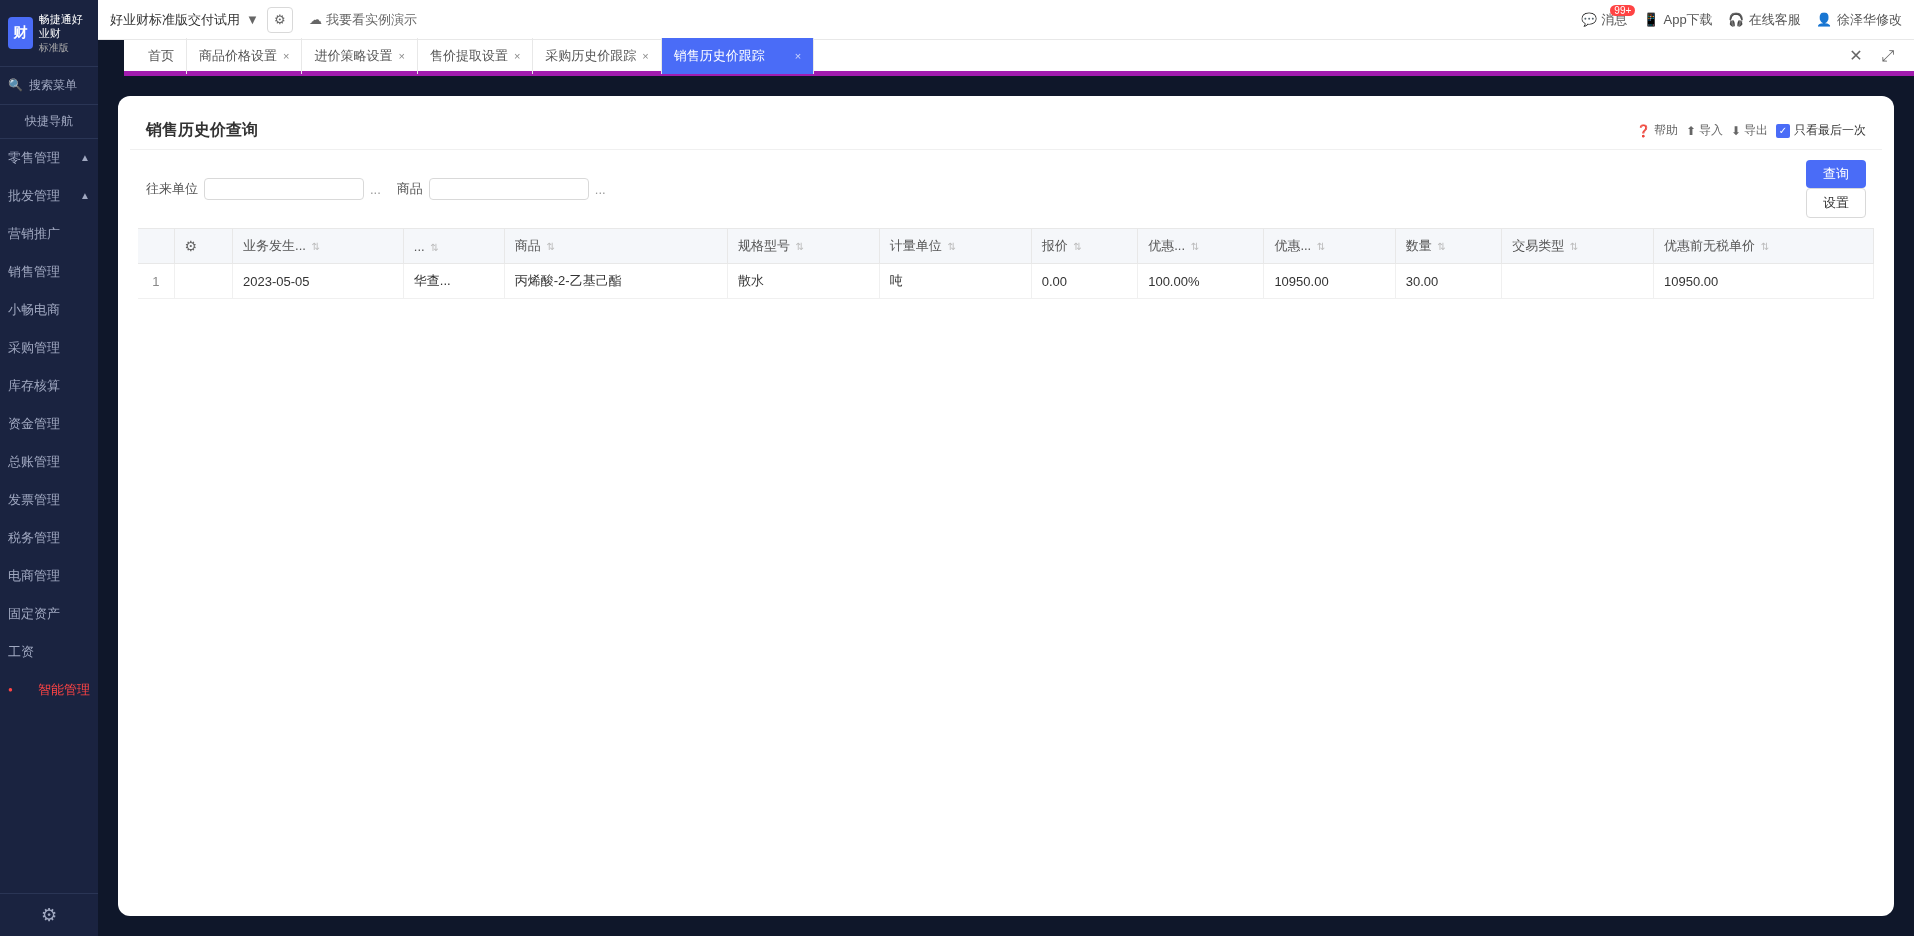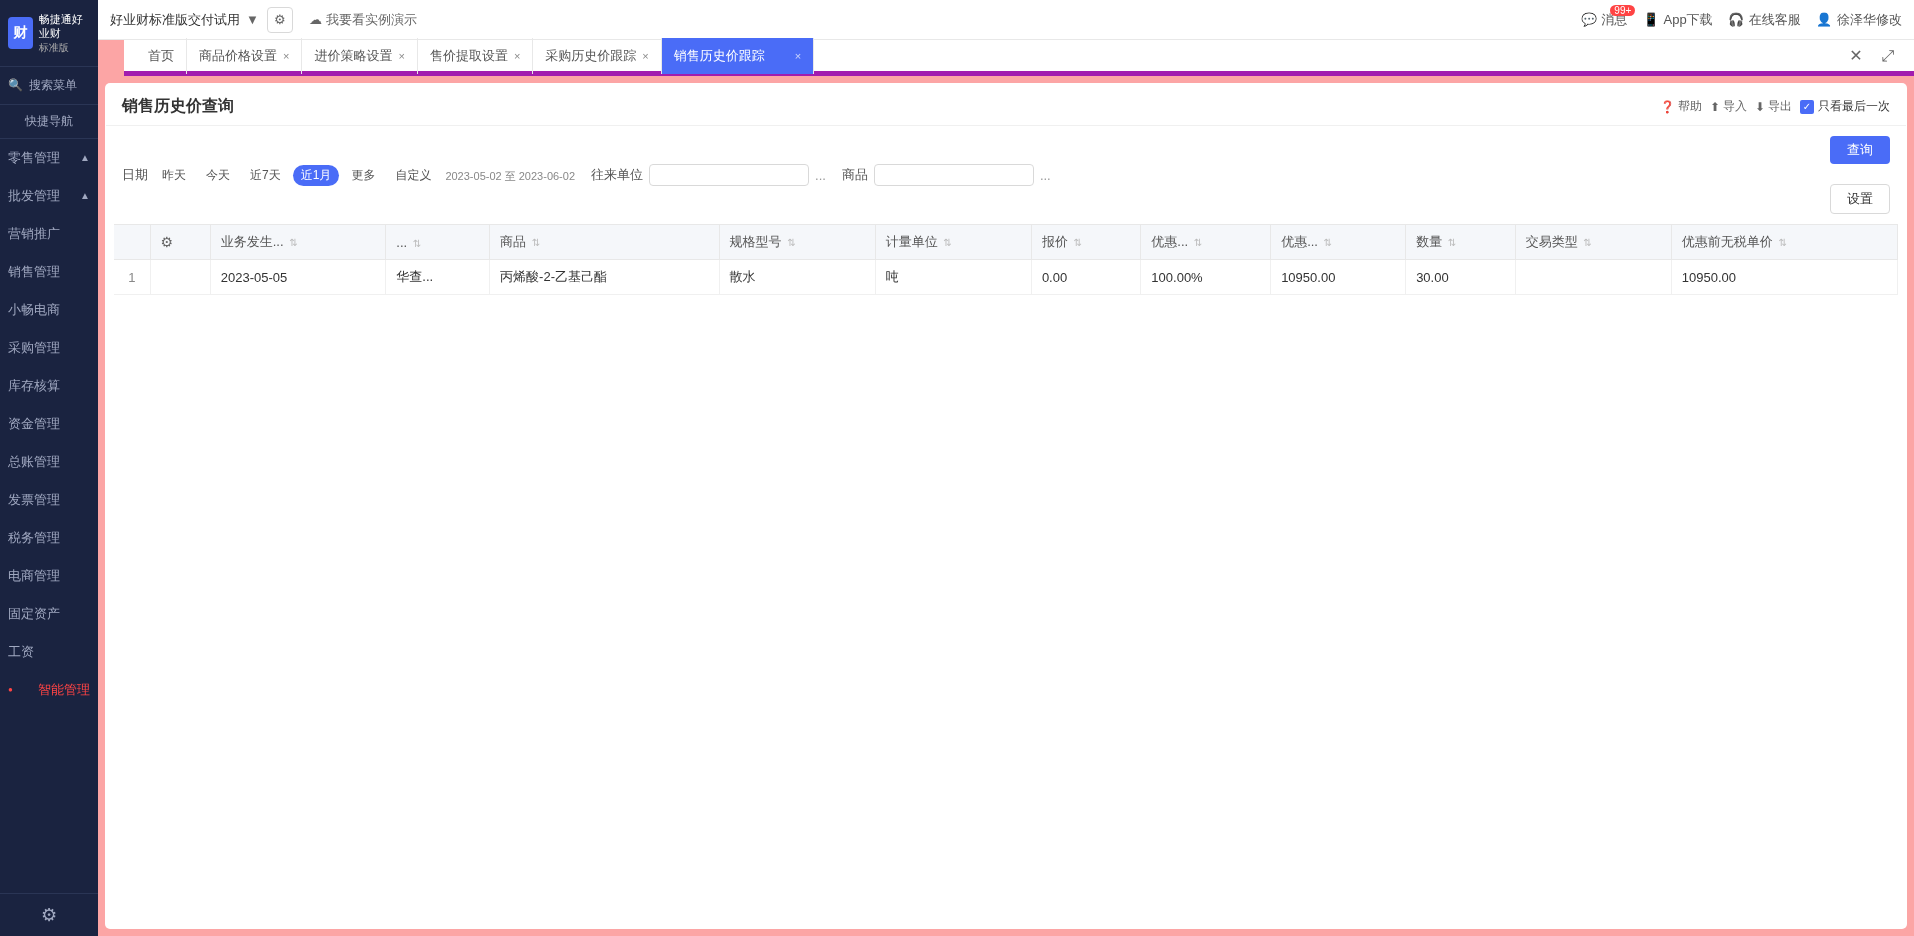--- a/index.html
+++ b/index.html
@@ -73,21 +73,21 @@
       color: #a0a8c0;
       cursor: pointer;
       font-size: 18px;
     }
 
     
     .main {
       flex: 1;
       display: flex;
       flex-direction: column;
-      background: #fca5a5;
+      background: #0f172a;
       overflow: hidden;
     }
 
     
     .topbar {
       background: white;
       height: 40px;
       display: flex;
       align-items: center;
       padding: 0 12px;
@@ -178,24 +178,24 @@
       background: none; border: none; cursor: pointer;
       font-size: 16px; color: #666;
       width: 28px; height: 28px;
       display: flex; align-items: center; justify-content: center;
     }
 
     
     .page-content {
       flex: 1;
       background: white;
-      margin: 7px;
-      border-radius: 5px;
+      margin: 20px;
+      border-radius: 12px;
       overflow: auto;
-      padding: 1px;
+      padding: 12px;
     }
 
     
     .page-header {
       padding: 12px 16px 8px;
       display: flex;
       align-items: center;
       justify-content: space-between;
       border-bottom: 1px solid #f0f0f0;
     }
@@ -479,46 +479,34 @@
           <span>导出</span>
         </div>
         <label class="checkbox-label">
           <div class="checkbox-blue">✓</div>
           <span>只看最后一次</span>
         </label>
       </div>
     </div>
 
     <div class="filter-area">
-      <div class="filter-group">
-        <span class="filter-label">日期</span>
-        <div class="date-options">
-          <span class="date-option">昨天</span>
-          <span class="date-option">今天</span>
-          <span class="date-option">近7天</span>
-          <span class="date-option active">近1月</span>
-          <span class="date-option">更多</span>
-          <span class="date-option">自定义</span>
-        </div>
-        <div class="date-range">2023-05-02 至 2023-06-02</div>
-      </div>
 
       <div class="filter-input-group">
         <span class="filter-label">往来单位</span>
         <input class="filter-input" type="text" style="">
         <span class="filter-dots">...</span>
       </div>
 
       <div class="filter-input-group">
         <span class="filter-label">商品</span>
         <input class="filter-input" type="text" style="">
         <span class="filter-dots">...</span>
       </div>
 
-      <div style="display:flex; flex-direction:column; gap:20px; margin-left:auto;">
+      <div style="display:flex; flex-direction:column; gap:0; margin-left:auto;">
         <button class="query-btn">查询</button>
         <button class="settings-btn">设置</button>
       </div>
     </div>
 
     <div class="table-container">
       <table>
         <thead>
           <tr>
             <th></th>

